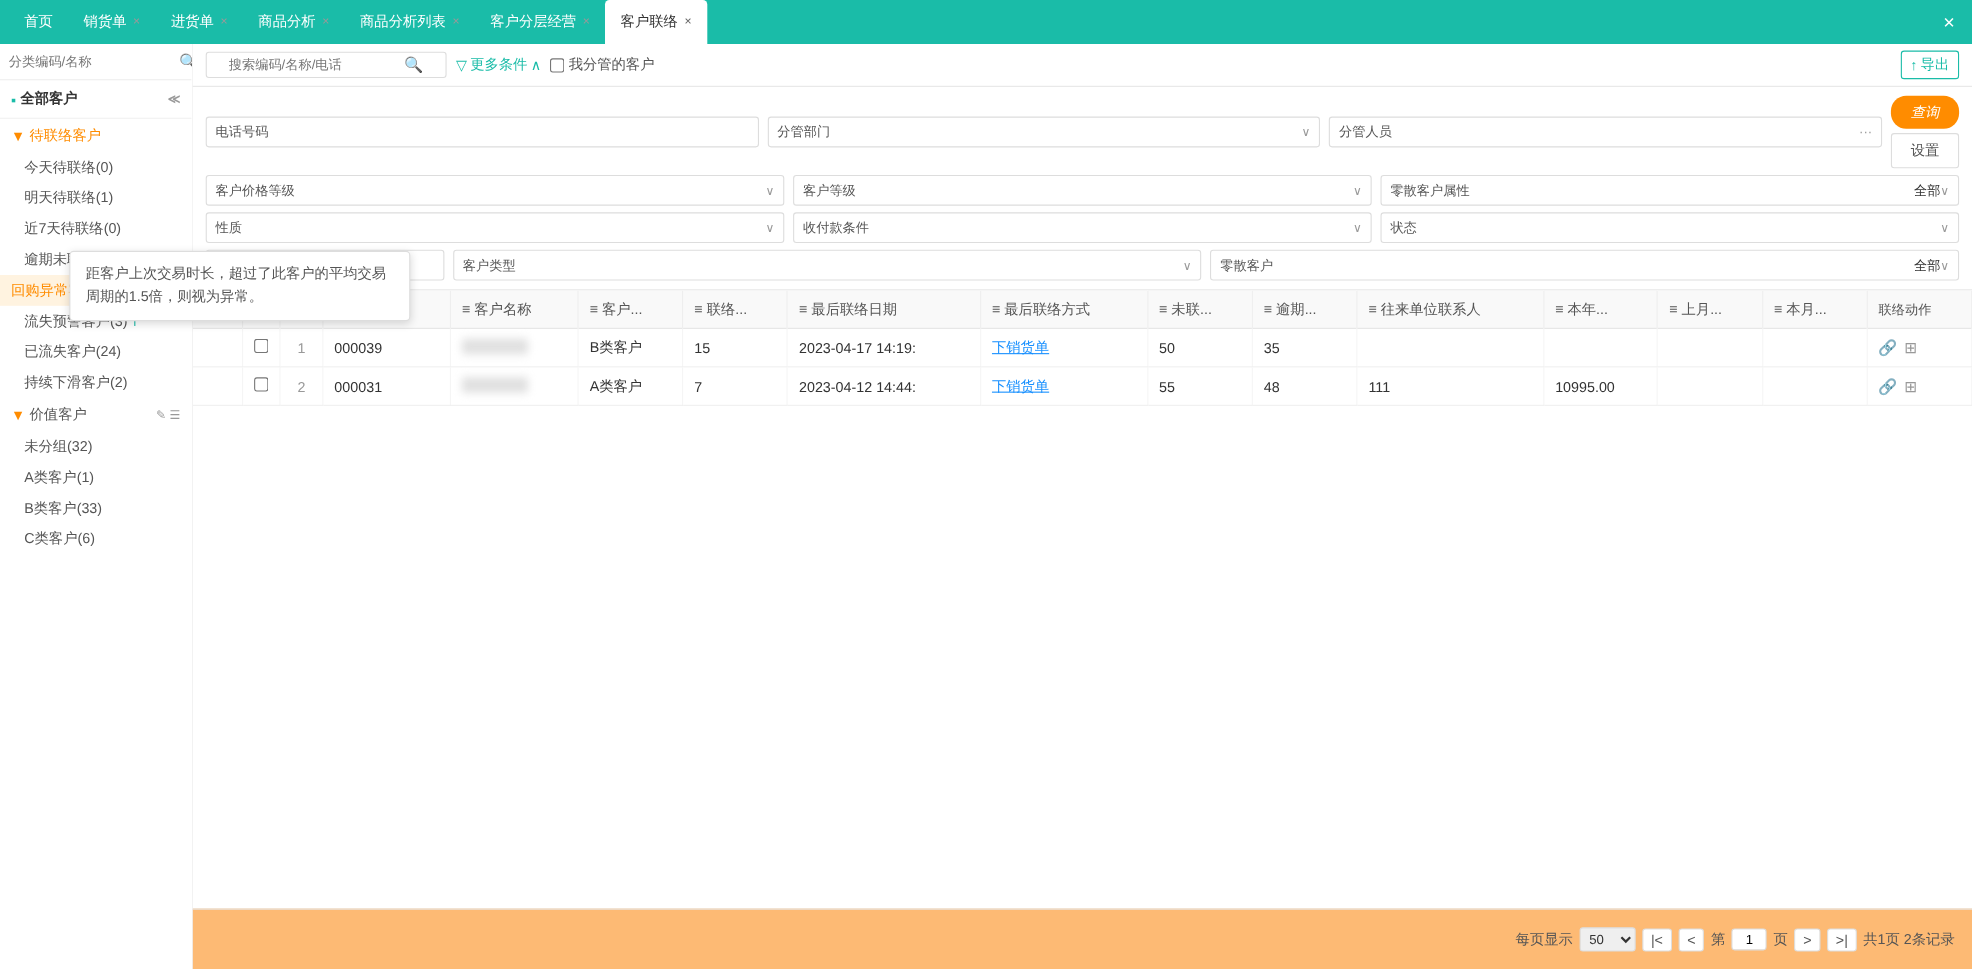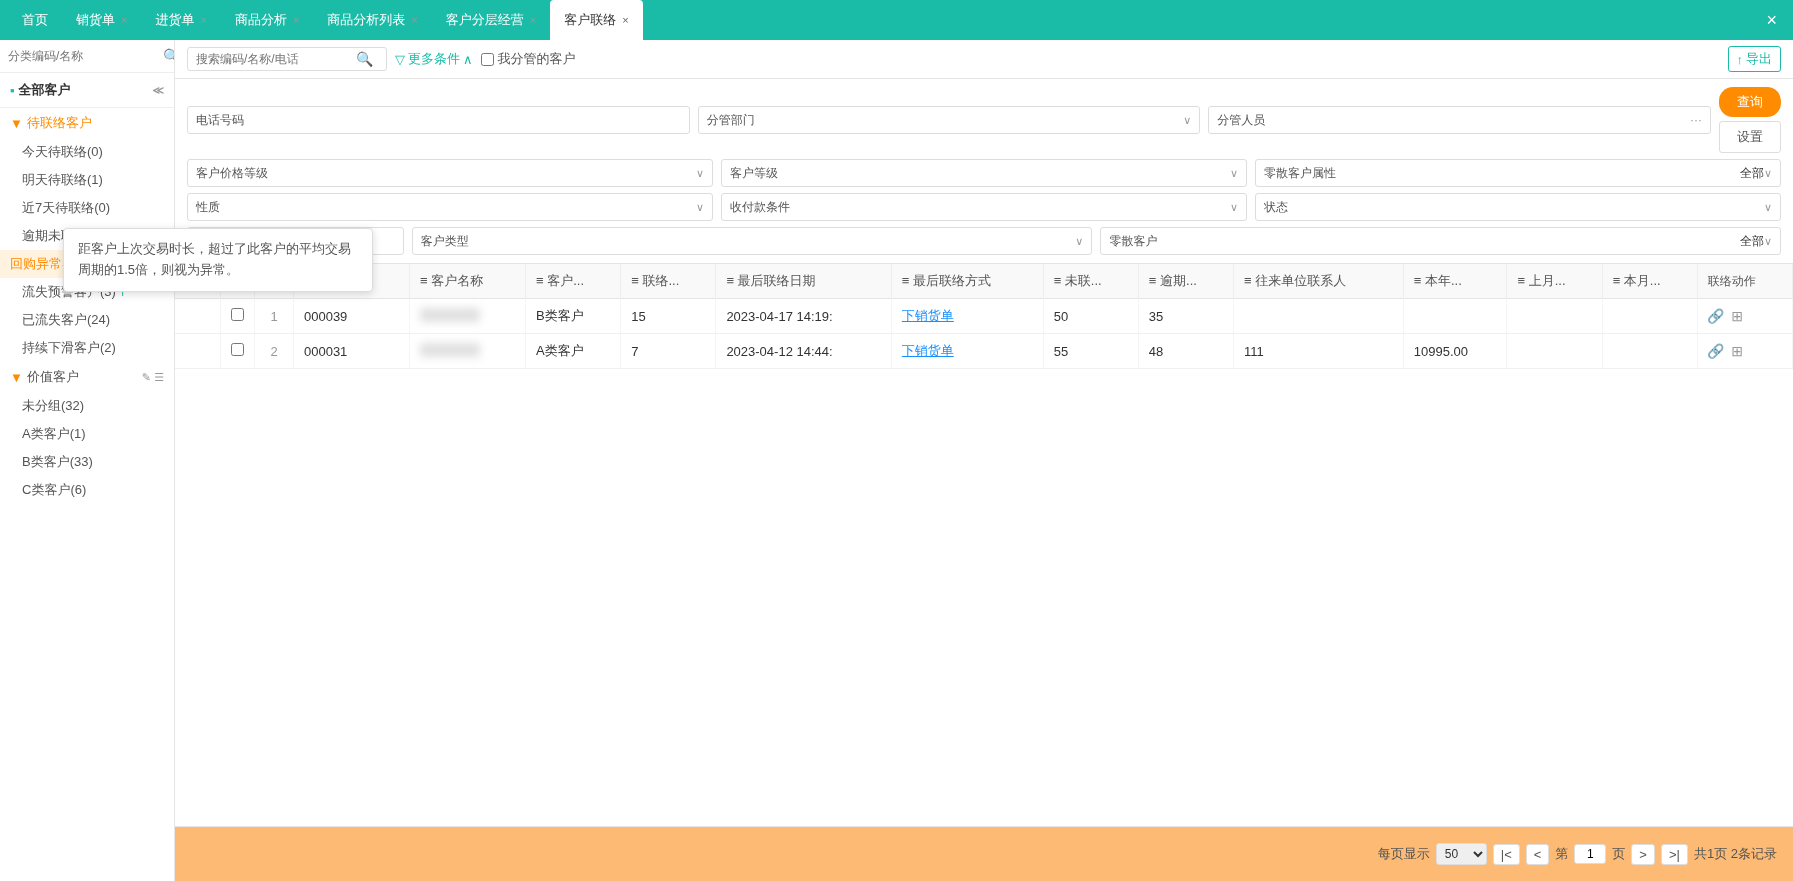--- a/index.html
+++ b/index.html
@@ -93,21 +93,21 @@
     }
 
     
     .filter-bar {
       background: #fff; padding: 6px 12px;
       border-bottom: 1px solid #e5e5e5;
       display: flex; align-items: center; gap: 8px; flex-wrap: nowrap;
     }
     .filter-search-box {
       display: flex; align-items: center; border: 1px solid #ddd;
-      border-radius: 3px; padding: 3px 8px; background: #fff; min-width: 200px;
+      border-radius: 3px; padding: 3px 20px; background: #fff; min-width: 200px;
     }
     .filter-search-box input {
       border: none; outline: none; font-size: 12px; color: #666;
       background: transparent; width: 160px;
     }
     .filter-search-icon { color: #1abca8; font-size: 14px; cursor: pointer; }
     .more-conditions {
       display: flex; align-items: center; color: #1abca8; cursor: pointer;
       font-size: 12px; gap: 3px; white-space: nowrap;
     }
@@ -134,21 +134,21 @@
       display: flex; align-items: center; flex: 1; min-width: 0;
       border: 1px solid #ddd; border-radius: 3px; padding: 4px 8px;
       background: #fff; height: 28px; cursor: pointer;
     }
     .adv-field .label { color: #555; font-size: 12px; flex: 1; }
     .adv-field .caret { color: #999; font-size: 11px; }
     .adv-field .dots { color: #999; font-size: 12px; }
 
     .query-btn {
       background: #ff8c00; color: #fff; border: none; border-radius: 14px;
-      padding: 6px 18px; font-size: 13px; cursor: pointer; white-space: nowrap;
+      padding: 6px 18px; font-size: 13px; cursor: pointer; white-space: nowrap; font-style: italic;
     }
     .settings-btn {
       background: #fff; color: #555; border: 1px solid #ddd; border-radius: 3px;
       padding: 6px 14px; font-size: 13px; cursor: pointer; white-space: nowrap;
     }
 
     
     .table-area {
       flex: 1; overflow: auto; background: #fff; margin: 0;
     }

